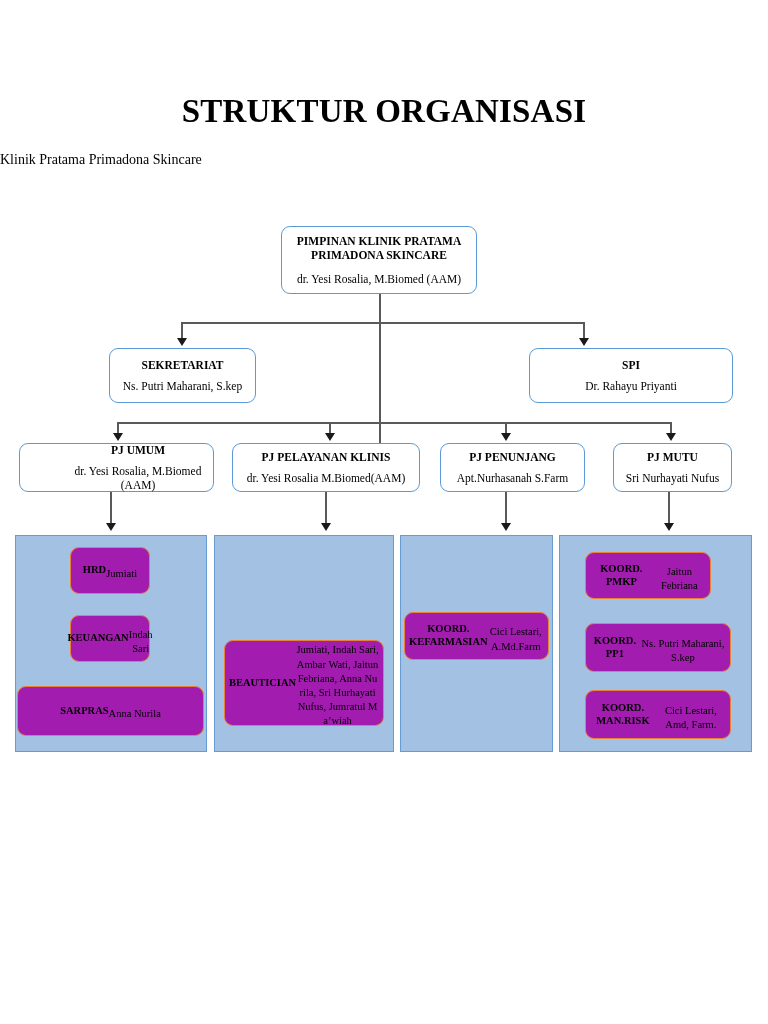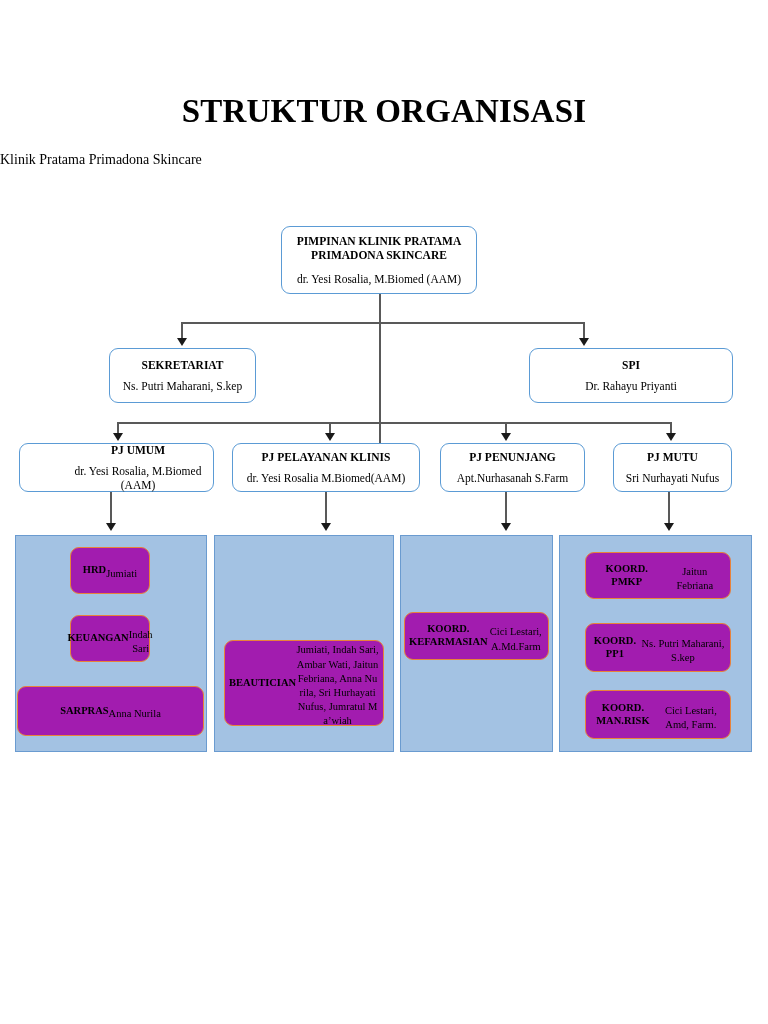--- a/index.html
+++ b/index.html
@@ -125,21 +125,21 @@
   #sub-hrd       { left: 70px; top: 547px; width: 80px;  height: 47px; }
   #sub-keuangan  { left: 70px; top: 615px; width: 80px;  height: 47px; }
   #sub-sarpras   { left: 17px; top: 686px; width: 187px; height: 50px; }
   
   #sub-klinik    { left: 219px; top: 562px; width: 170px; height: 48px; }
   #sub-beautician{ left: 224px; top: 640px; width: 160px; height: 86px; }
   #sub-beautician .person { margin-top: 6px; }
   
   #sub-kefarmasian { left: 404px; top: 612px; width: 145px; height: 48px; }
   
-  #sub-pmkp      { left: 585px; top: 552px; width: 146px; height: 47px; }
+  #sub-pmkp      { left: 585px; top: 552px; width: 126px; height: 47px; }
   #sub-pp1       { left: 585px; top: 623px; width: 146px; height: 49px; }
   #sub-manrisk   { left: 585px; top: 690px; width: 146px; height: 49px; }
 
   
   .vline {
     position: absolute;
     width: 1.6px;
     background: #595959;
   }
   .hline {

